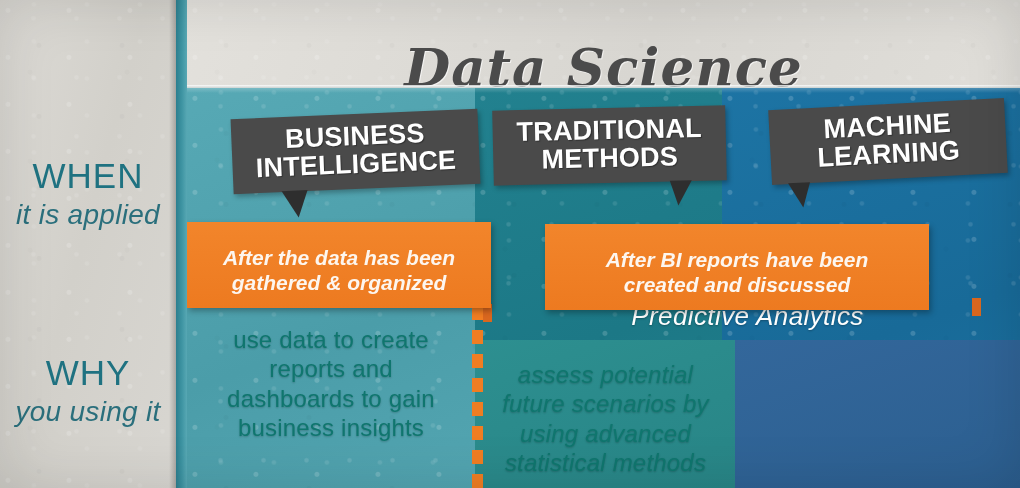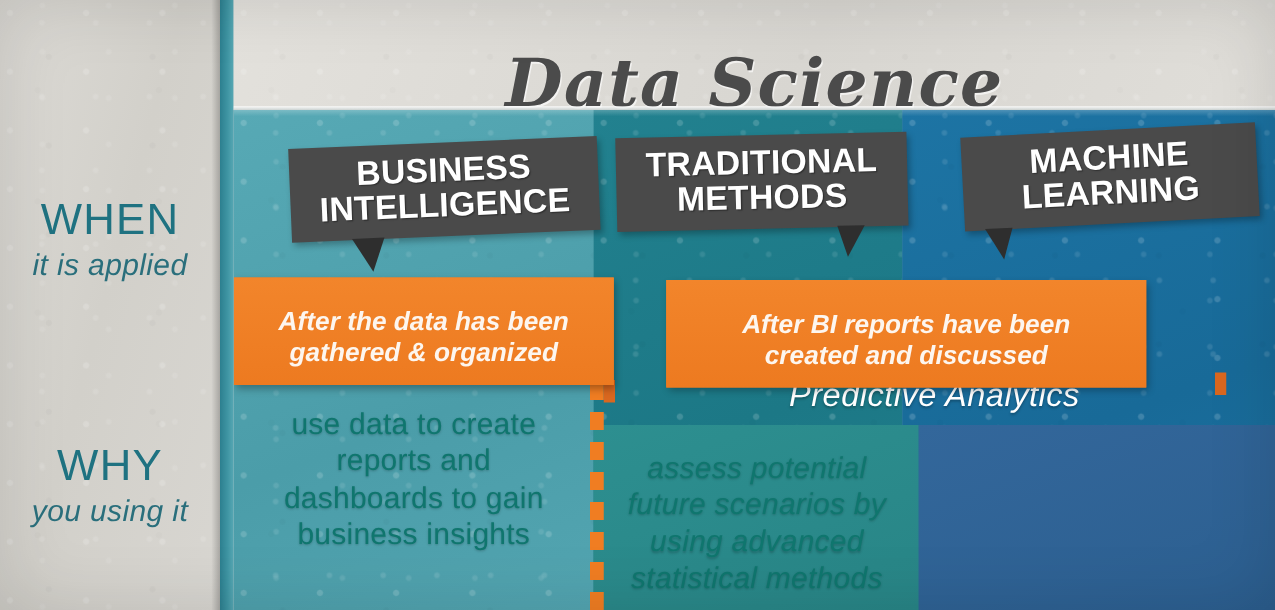--- a/index.html
+++ b/index.html
@@ -60,21 +60,21 @@
   .side-block.why  { top: 355px; }
   .side-title {
     font-size: 35px;
     font-weight: 400;
     letter-spacing: 1px;
     color: #1f7281;
     line-height: 1.05;
   }
   .side-sub {
     margin-top: 4px;
-    font-size: 24px;
+    font-size: 28px;
     font-style: italic;
     color: #2a6f7c;
     letter-spacing: .3px;
   }
 
   
   .divider-strip {
     position: absolute;
     left: 176px; top: 0;
     width: 11px; height: 488px;
@@ -239,21 +239,21 @@
     color: #fdf6ef;
     text-align: center;
     font-style: italic;
     font-weight: 700;
     font-size: 21px;
     line-height: 1.18;
     padding: 24px 12px 12px 12px;
     box-shadow: 2px 3px 6px rgba(0,0,0,.30);
   }
   .caption-bi { left: 0px;   top: 134px; width: 280px; }
-  .caption-tm { left: 346px; top: 136px; width: 360px; }
+  .caption-tm { left: 358px; top: 136px; width: 360px; }
 
   
   .predictive {
     position: absolute;
     left: 288px; top: 213px;
     width: 545px;
     text-align: center;
     color: #ffffff;
     font-size: 26px;
     font-weight: 400;

